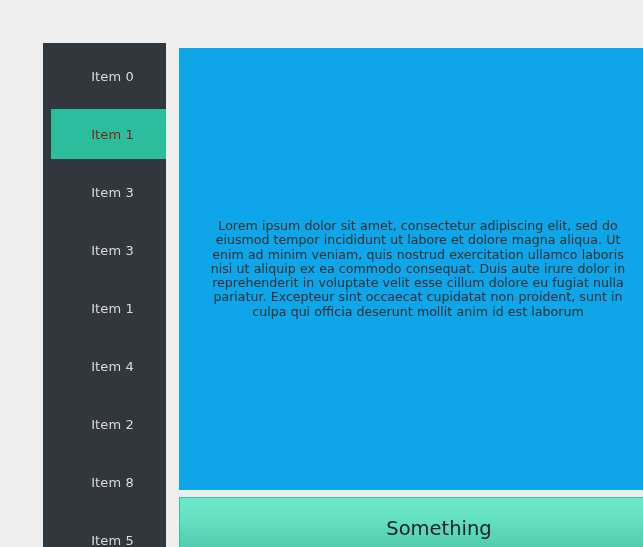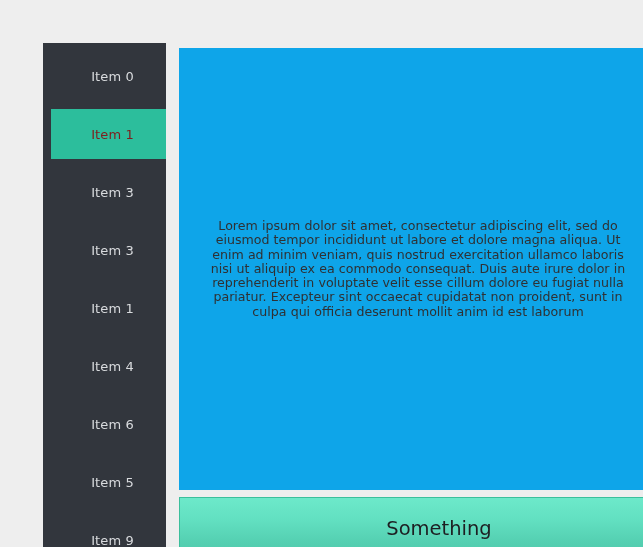--- a/index.html
+++ b/index.html
@@ -114,27 +114,27 @@
     <div class="sidebar-item">
       <span>Item 3</span>
     </div>
     <div class="sidebar-item">
       <span>Item 1</span>
     </div>
     <div class="sidebar-item">
       <span>Item 4</span>
     </div>
     <div class="sidebar-item">
-      <span>Item 6</span>
+      <span>Item 2</span>
+    </div>
+    <div class="sidebar-item">
+      <span>Item 8</span>
     </div>
     <div class="sidebar-item">
       <span>Item 5</span>
-    </div>
-    <div class="sidebar-item">
-      <span>Item 9</span>
     </div>
   </nav>
 
   <section id="content-panel">
     <p id="lorem-text">Lorem ipsum dolor sit amet, consectetur adipiscing elit, sed do eiusmod tempor incididunt ut labore et dolore magna aliqua. Ut enim ad minim veniam, quis nostrud exercitation ullamco laboris nisi ut aliquip ex ea commodo consequat. Duis aute irure dolor in reprehenderit in voluptate velit esse cillum dolore eu fugiat nulla pariatur. Excepteur sint occaecat cupidatat non proident, sunt in culpa qui officia deserunt mollit anim id est laborum</p>
   </section>
 
   <button id="something-button">
     <span>Something</span>
   </button>

